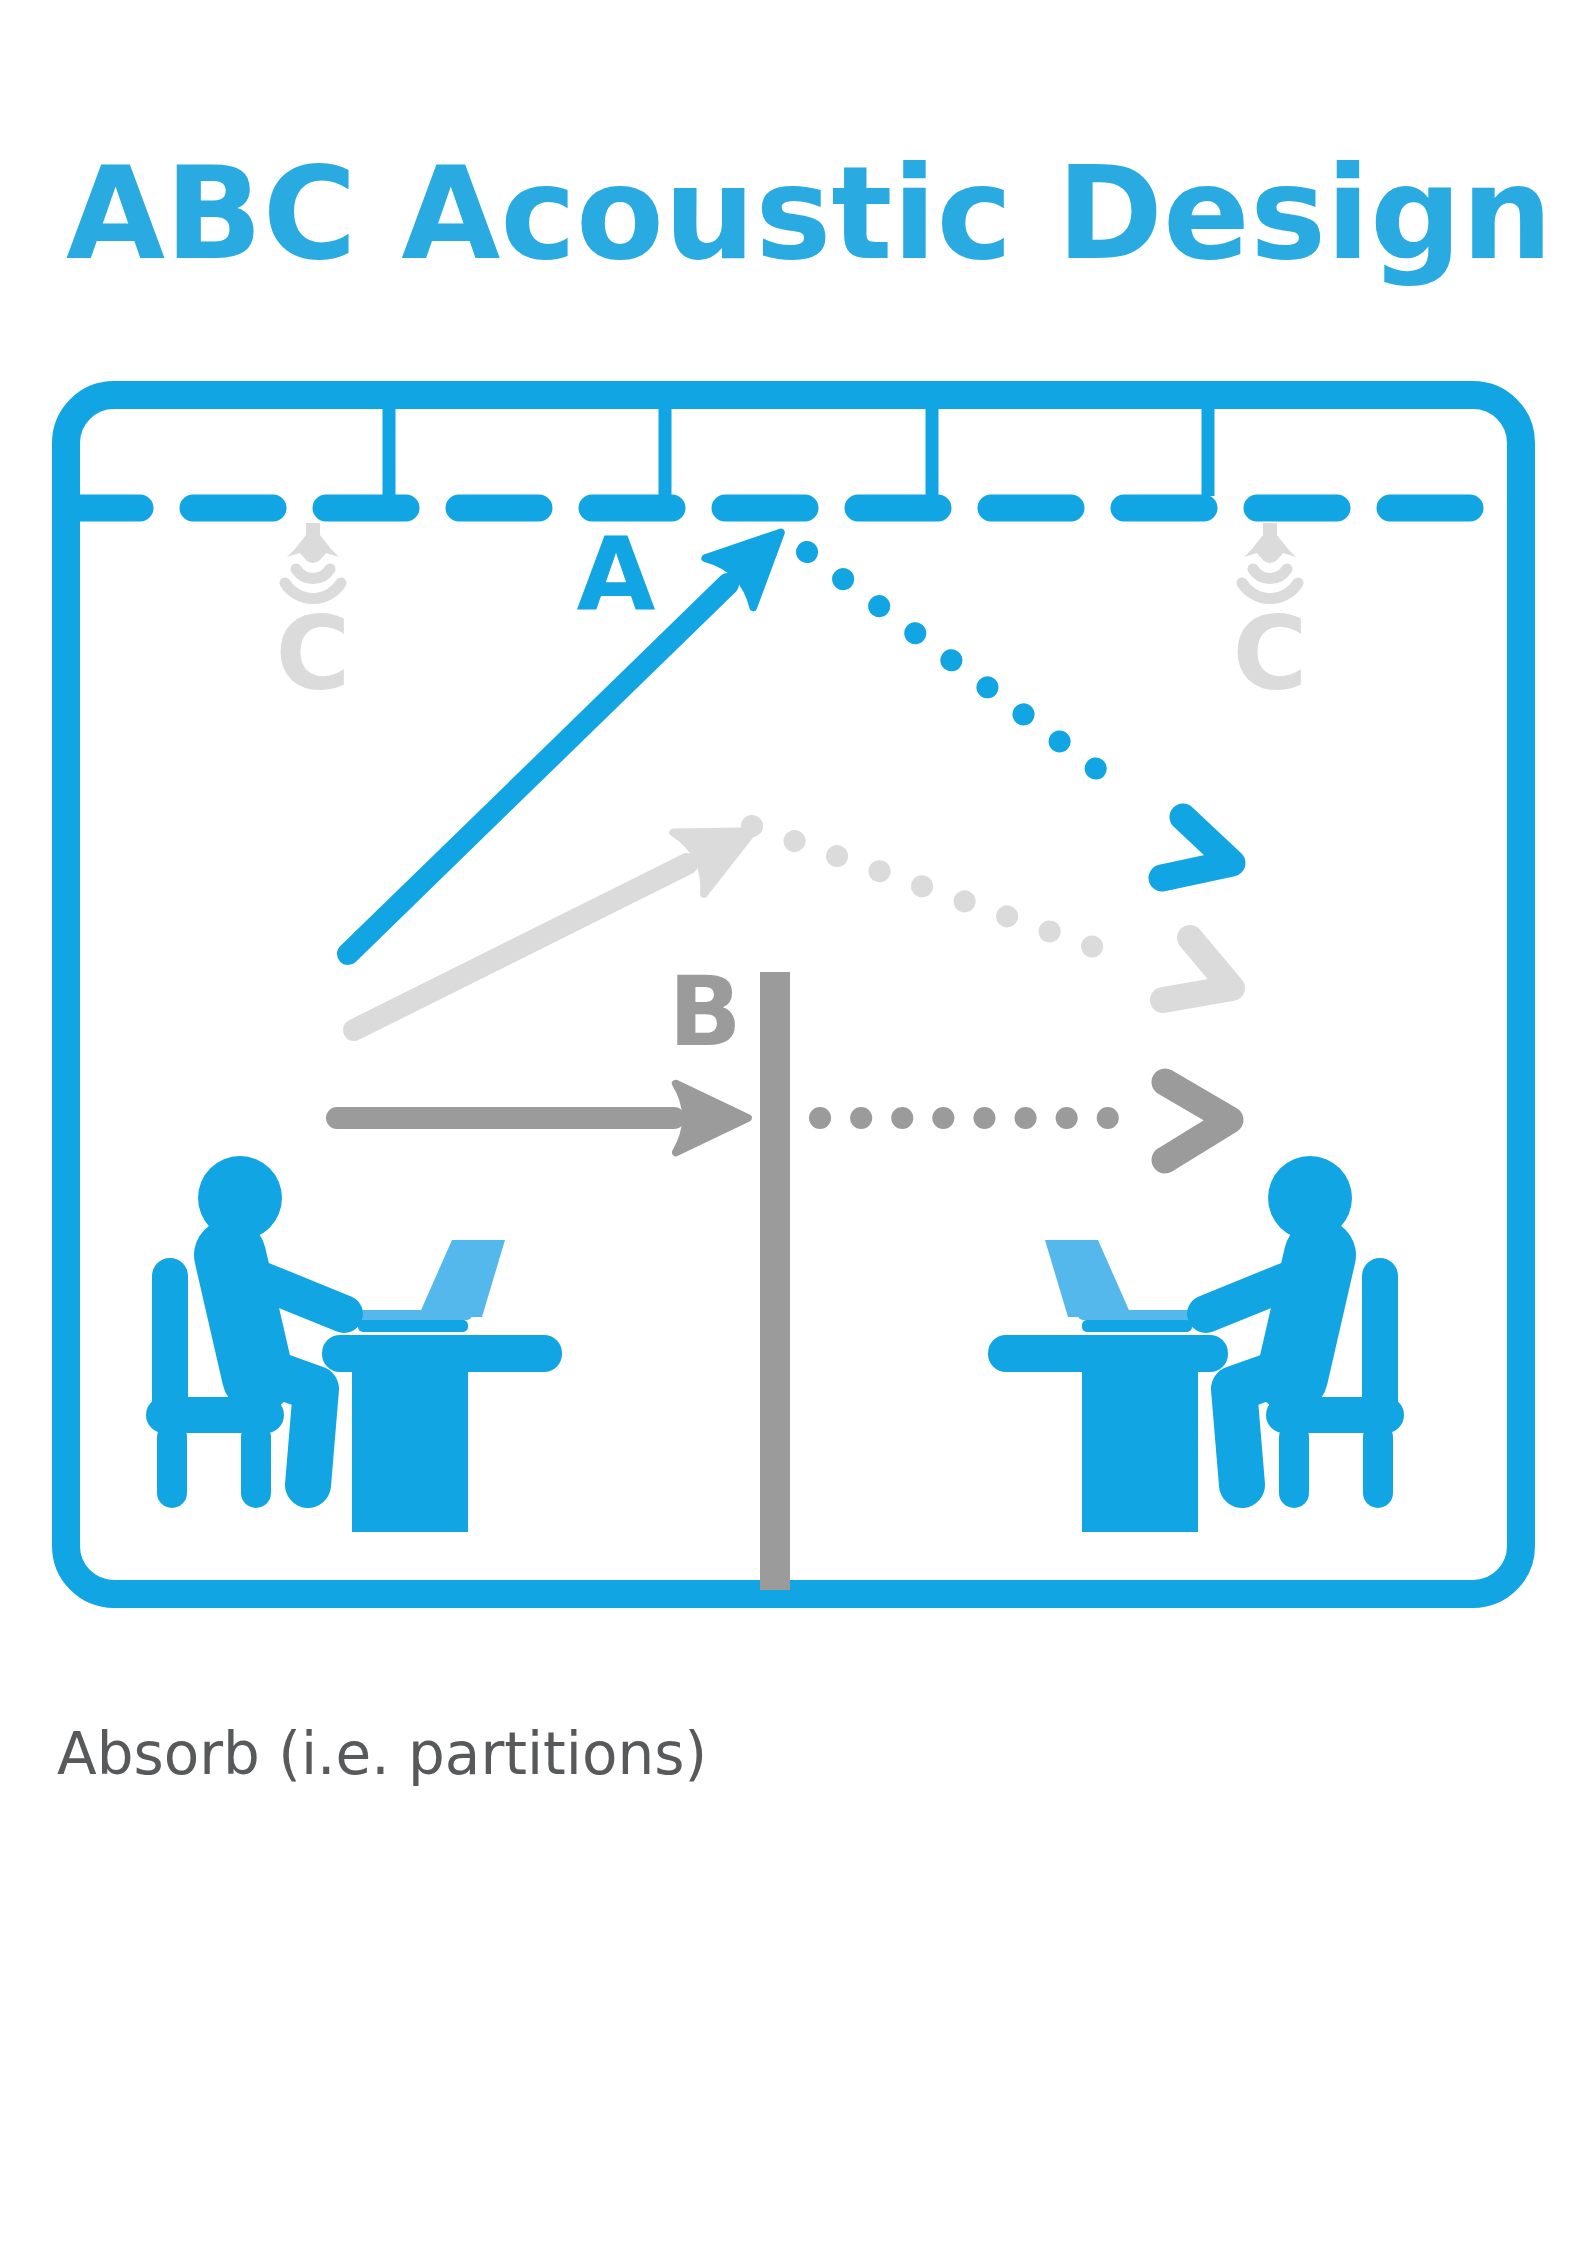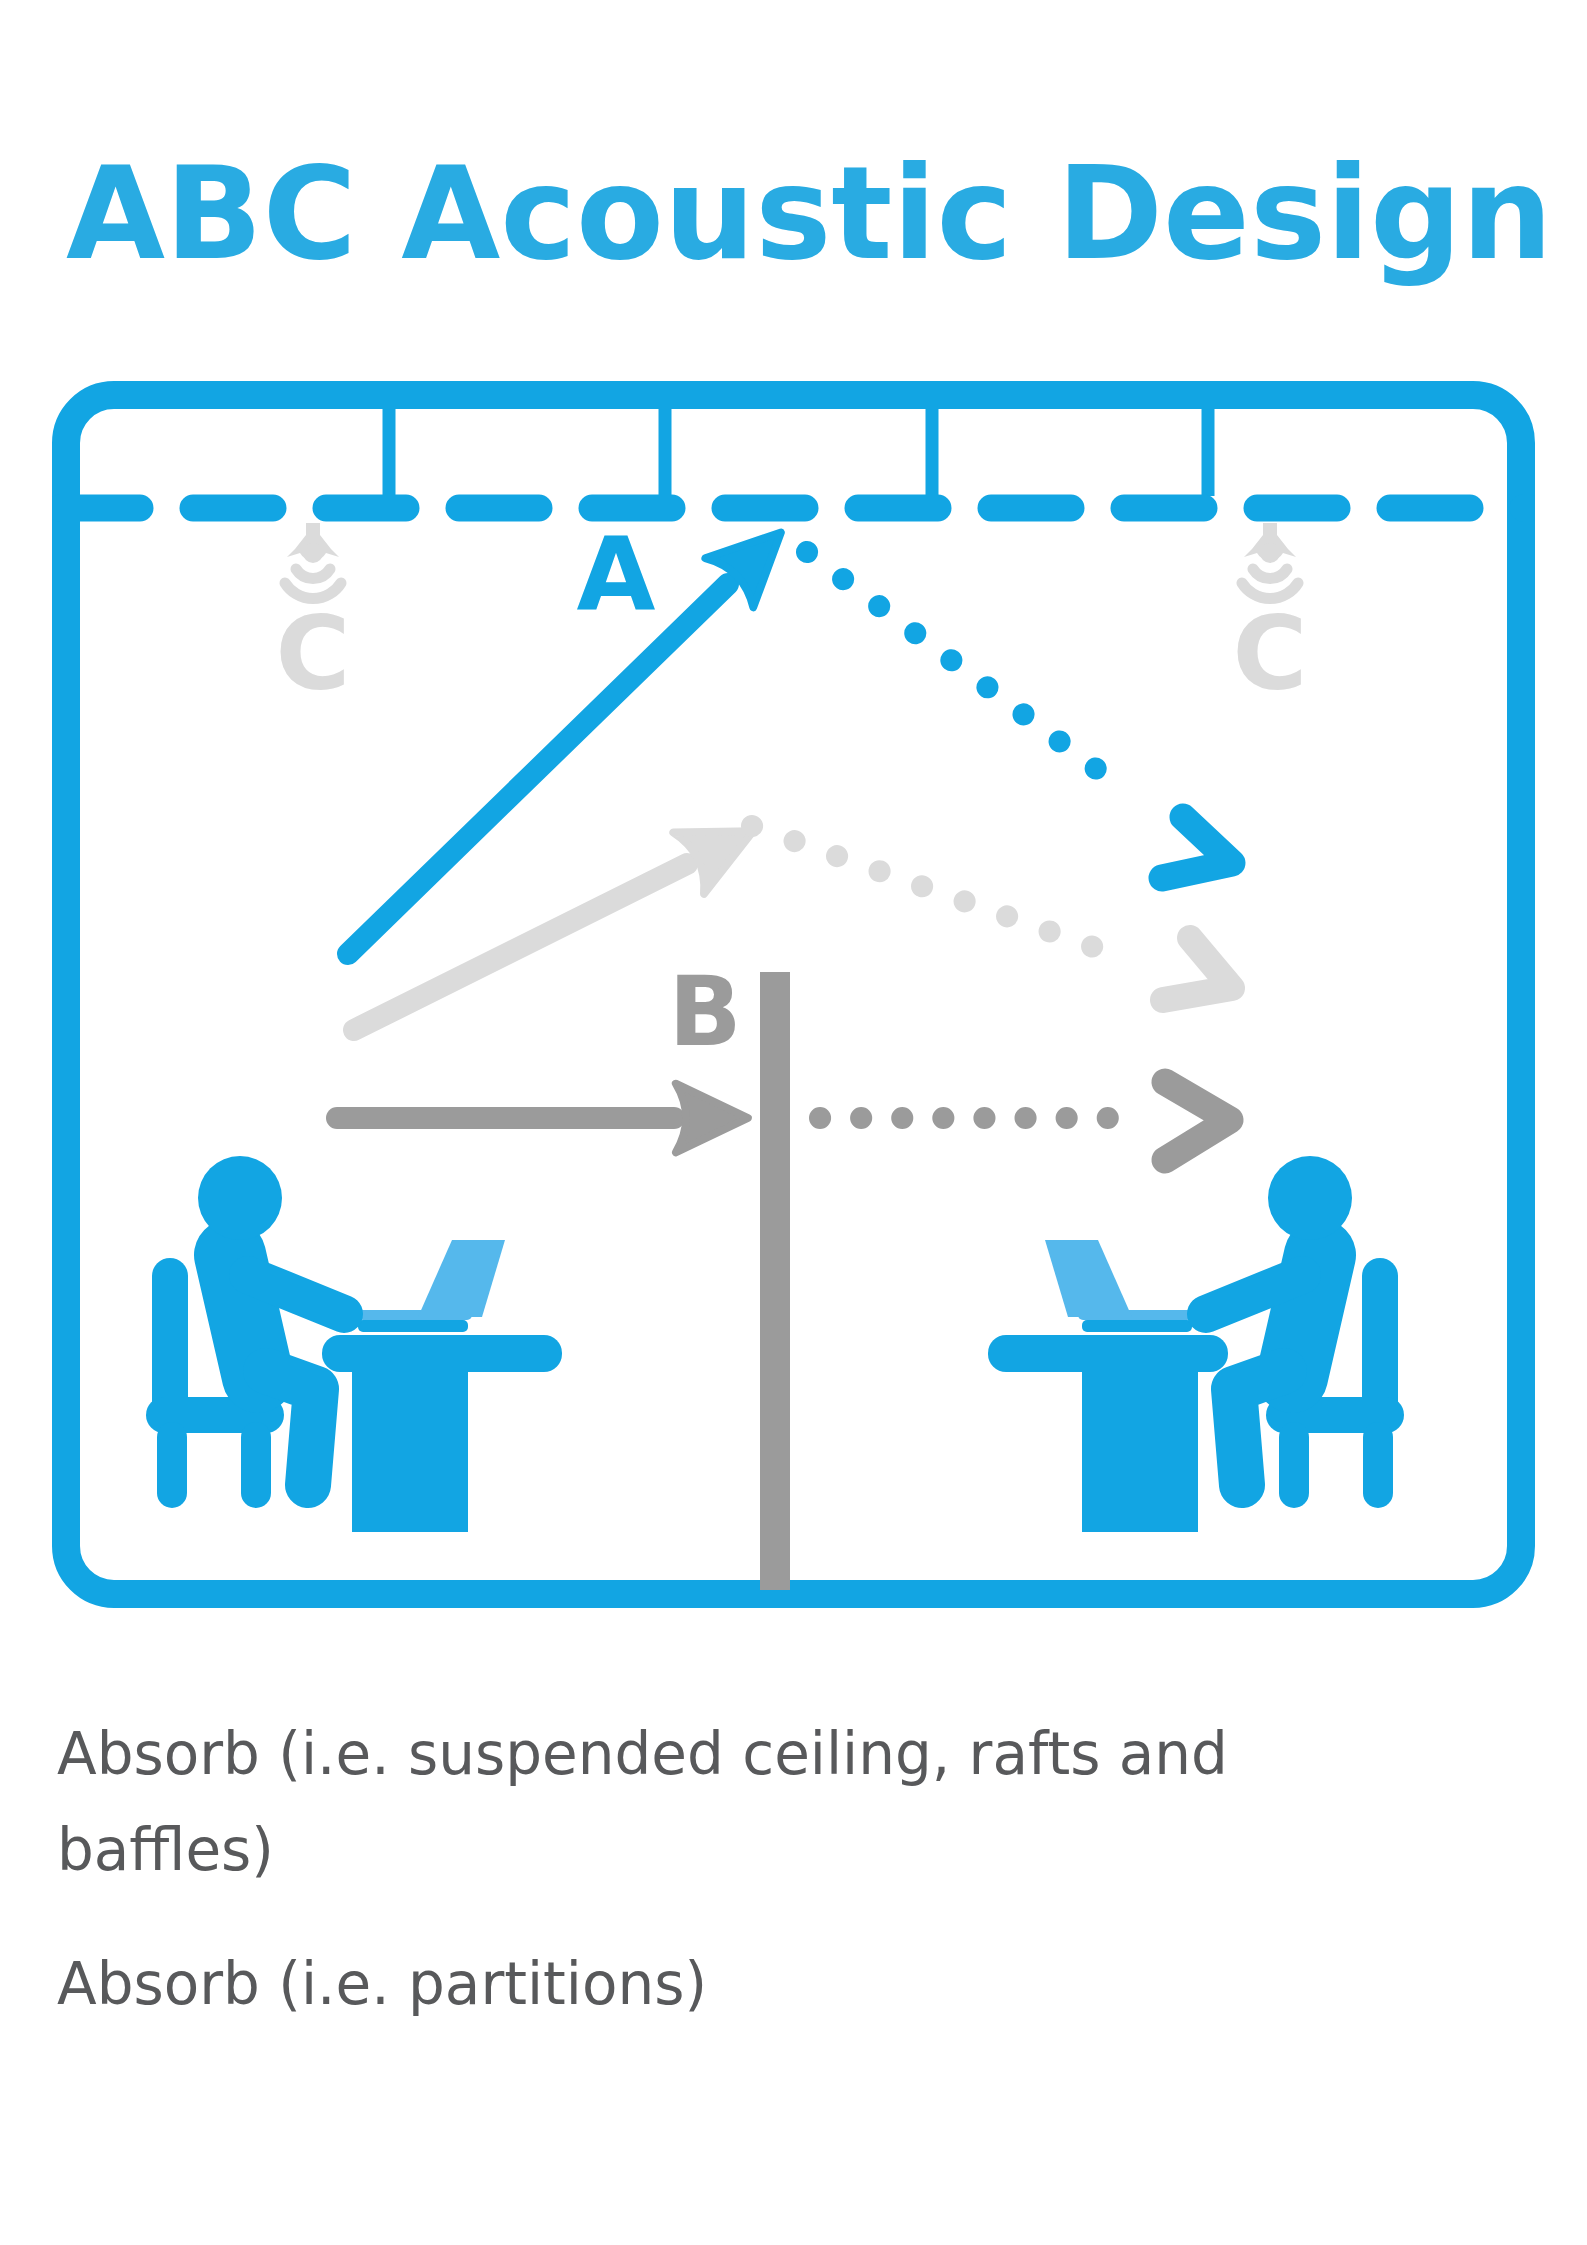--- a/index.html
+++ b/index.html
@@ -130,17 +130,16 @@
       <polyline points="1113,701 1178,739 1113,779" fill="none" class="mgray-stroke" stroke-width="27" stroke-linecap="round" stroke-linejoin="round"></polyline>
     </g>
 
     <use href="#workstation"></use>
     <g transform="translate(1446,0) scale(-1,1)">
       <use href="#workstation"></use>
     </g>
   </svg>
 
   <div class="legend">
-    <p class="legend-item">Absorb (i.e. suspended ceiling, rafts and baffles)</p>
     <p class="legend-item">Absorb (i.e. partitions)</p>
   </div>
 
 </div>
 
 </body></html>

